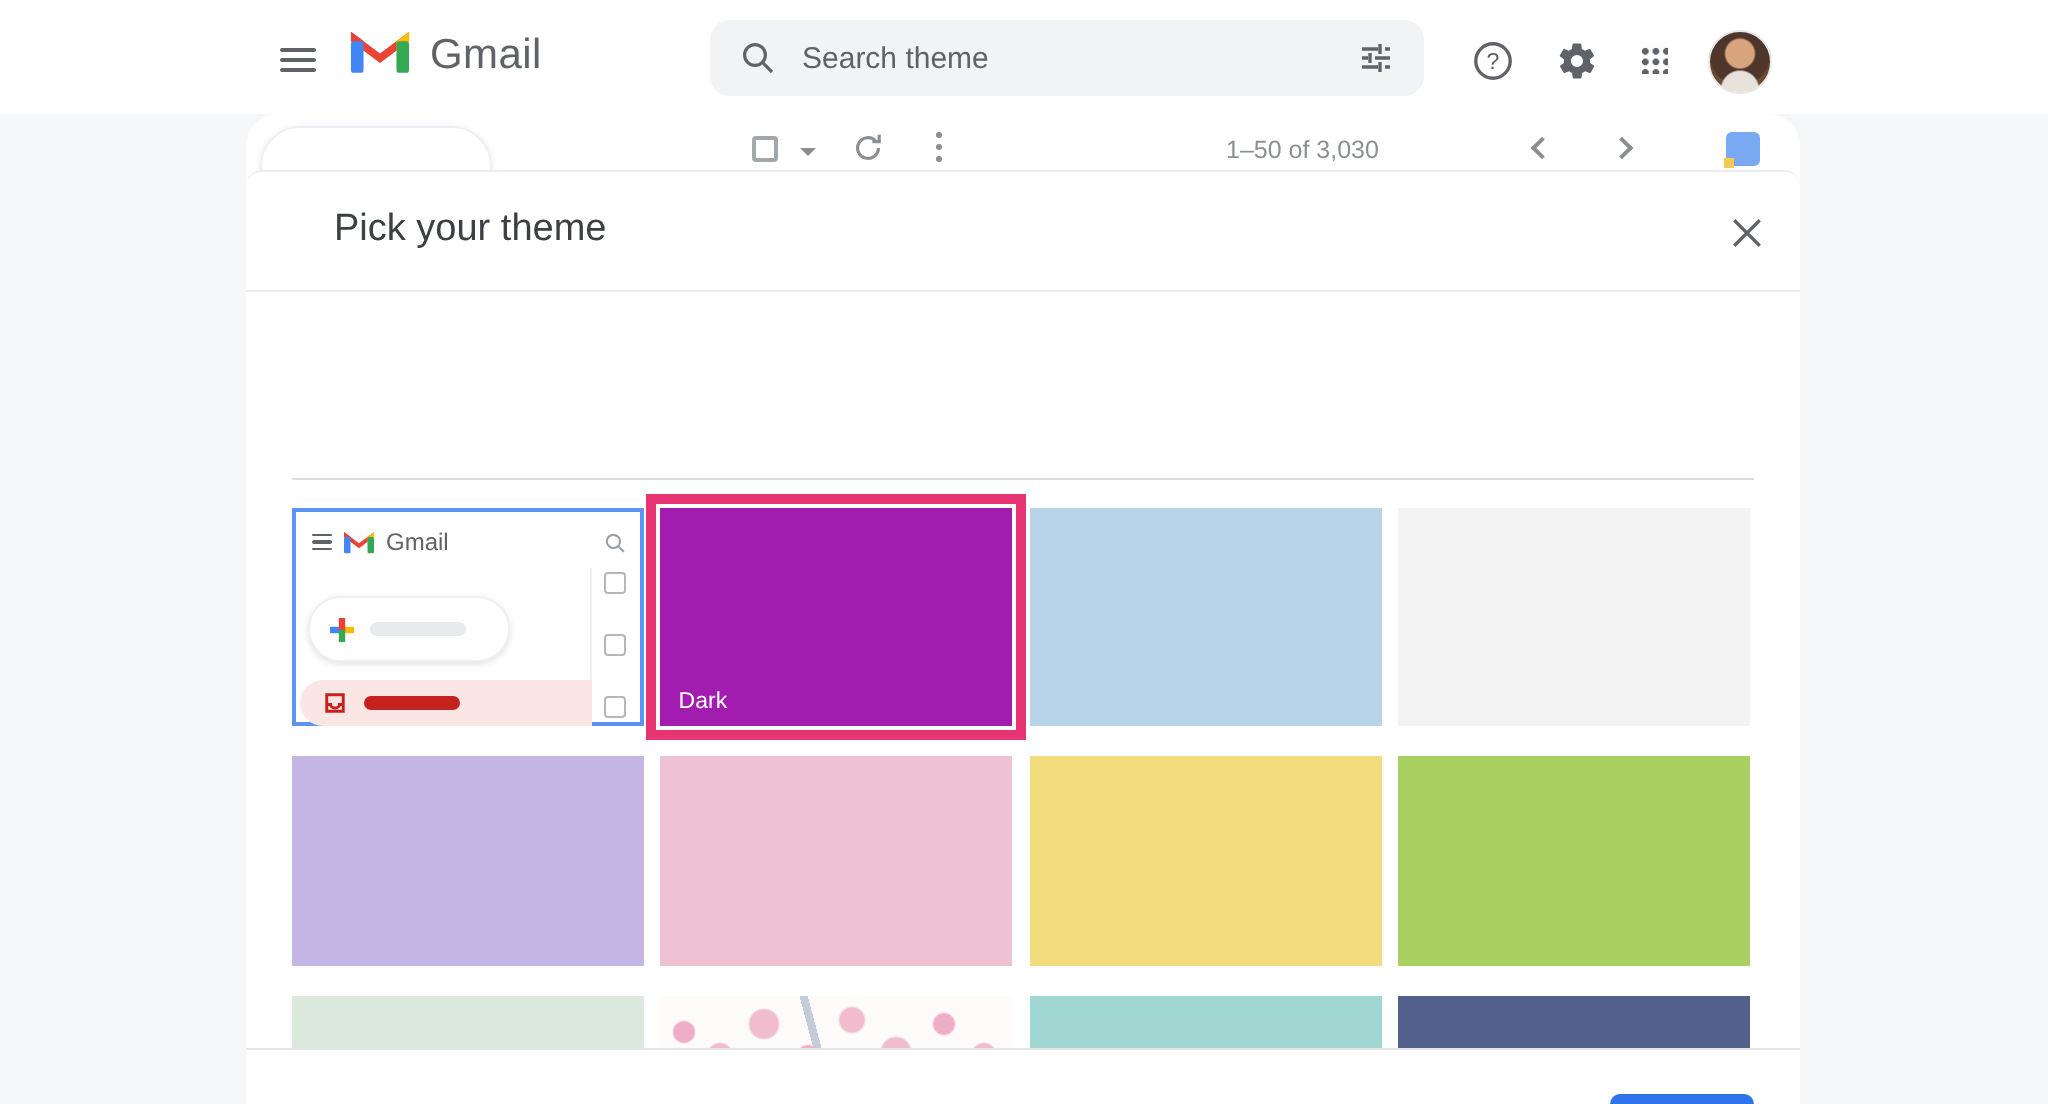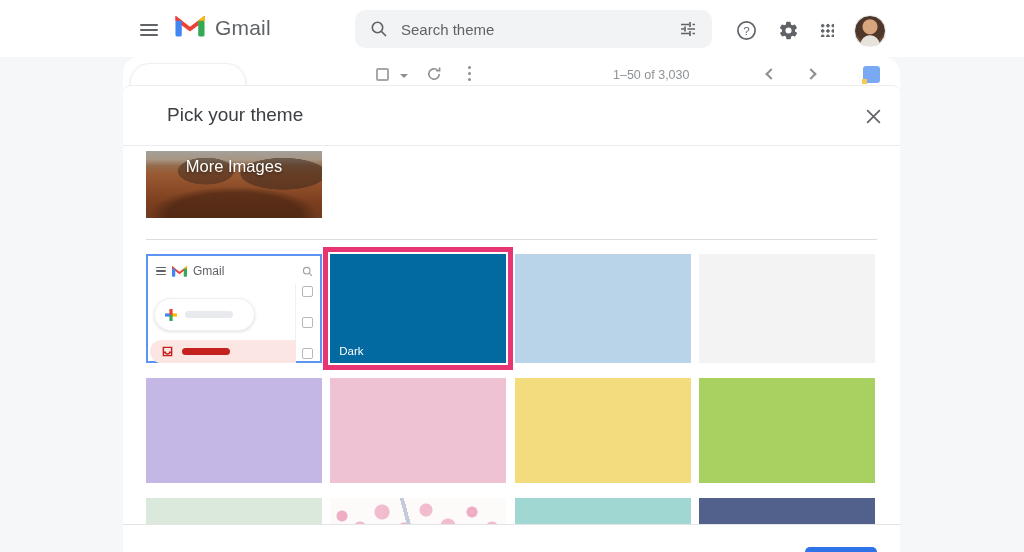--- a/index.html
+++ b/index.html
@@ -173,23 +173,20 @@
   <div class="dlg-header">
     <span class="dlg-title">Pick your theme</span>
     <span class="dlg-close">
       <svg width="17" height="17" viewBox="0 0 16 16">
           <path d="M2 2l12 12M14 2L2 14" stroke="#5f6368" stroke-width="1.5"></path>
         </svg>
     </span>
   </div>
 
   <div class="dlg-body">
-    <div class="more-tile">
-      <span>More Images</span>
-    </div>
     <div class="body-hr"></div>
     <div class="grid" id="theme-grid">
         <div class="tile preview" style="border-color: rgb(91, 148, 242);">
   <div class="p-head">
     <span class="p-burger">
               <i></i>
               <i></i>
               <i></i>
             </span>
     <svg width="15" height="12" viewBox="0 0 24 19">
@@ -219,21 +216,21 @@
     <span class="p-bar"></span>
   </div>
   <div class="p-inbox">
     <svg width="11" height="11" viewBox="0 0 12 12">
       <path d="M1.5 1.5h9v9h-9z" fill="none" stroke="#c5221f" stroke-width="1.6"></path>
       <path d="M1.5 6.8h2.1c0 1 .9 1.9 2.4 1.9s2.4-.9 2.4-1.9h2.1" fill="none" stroke="#c5221f" stroke-width="1.6"></path>
     </svg>
     <span class="p-bar red"></span>
   </div>
 </div>
-        <div class="tile selected" style="background: #0369a1;">
+        <div class="tile selected" style="background: #a21caf;">
           <span class="tlabel">Dark</span>
         </div>
         <div class="tile" style="background: rgb(185, 211, 232);"></div>
         <div class="tile" style="background: rgb(243, 243, 243);"></div>
         <div class="tile" style="background: rgb(197, 183, 229);"></div>
         <div class="tile" style="background: rgb(238, 194, 211);"></div>
         <div class="tile" style="background: rgb(243, 220, 126);"></div>
         <div class="tile" style="background: rgb(169, 209, 98);"></div>
         <div class="tile" style="background: rgb(219, 233, 220);"></div>
         <div class="tile pattern-blossom"></div>

